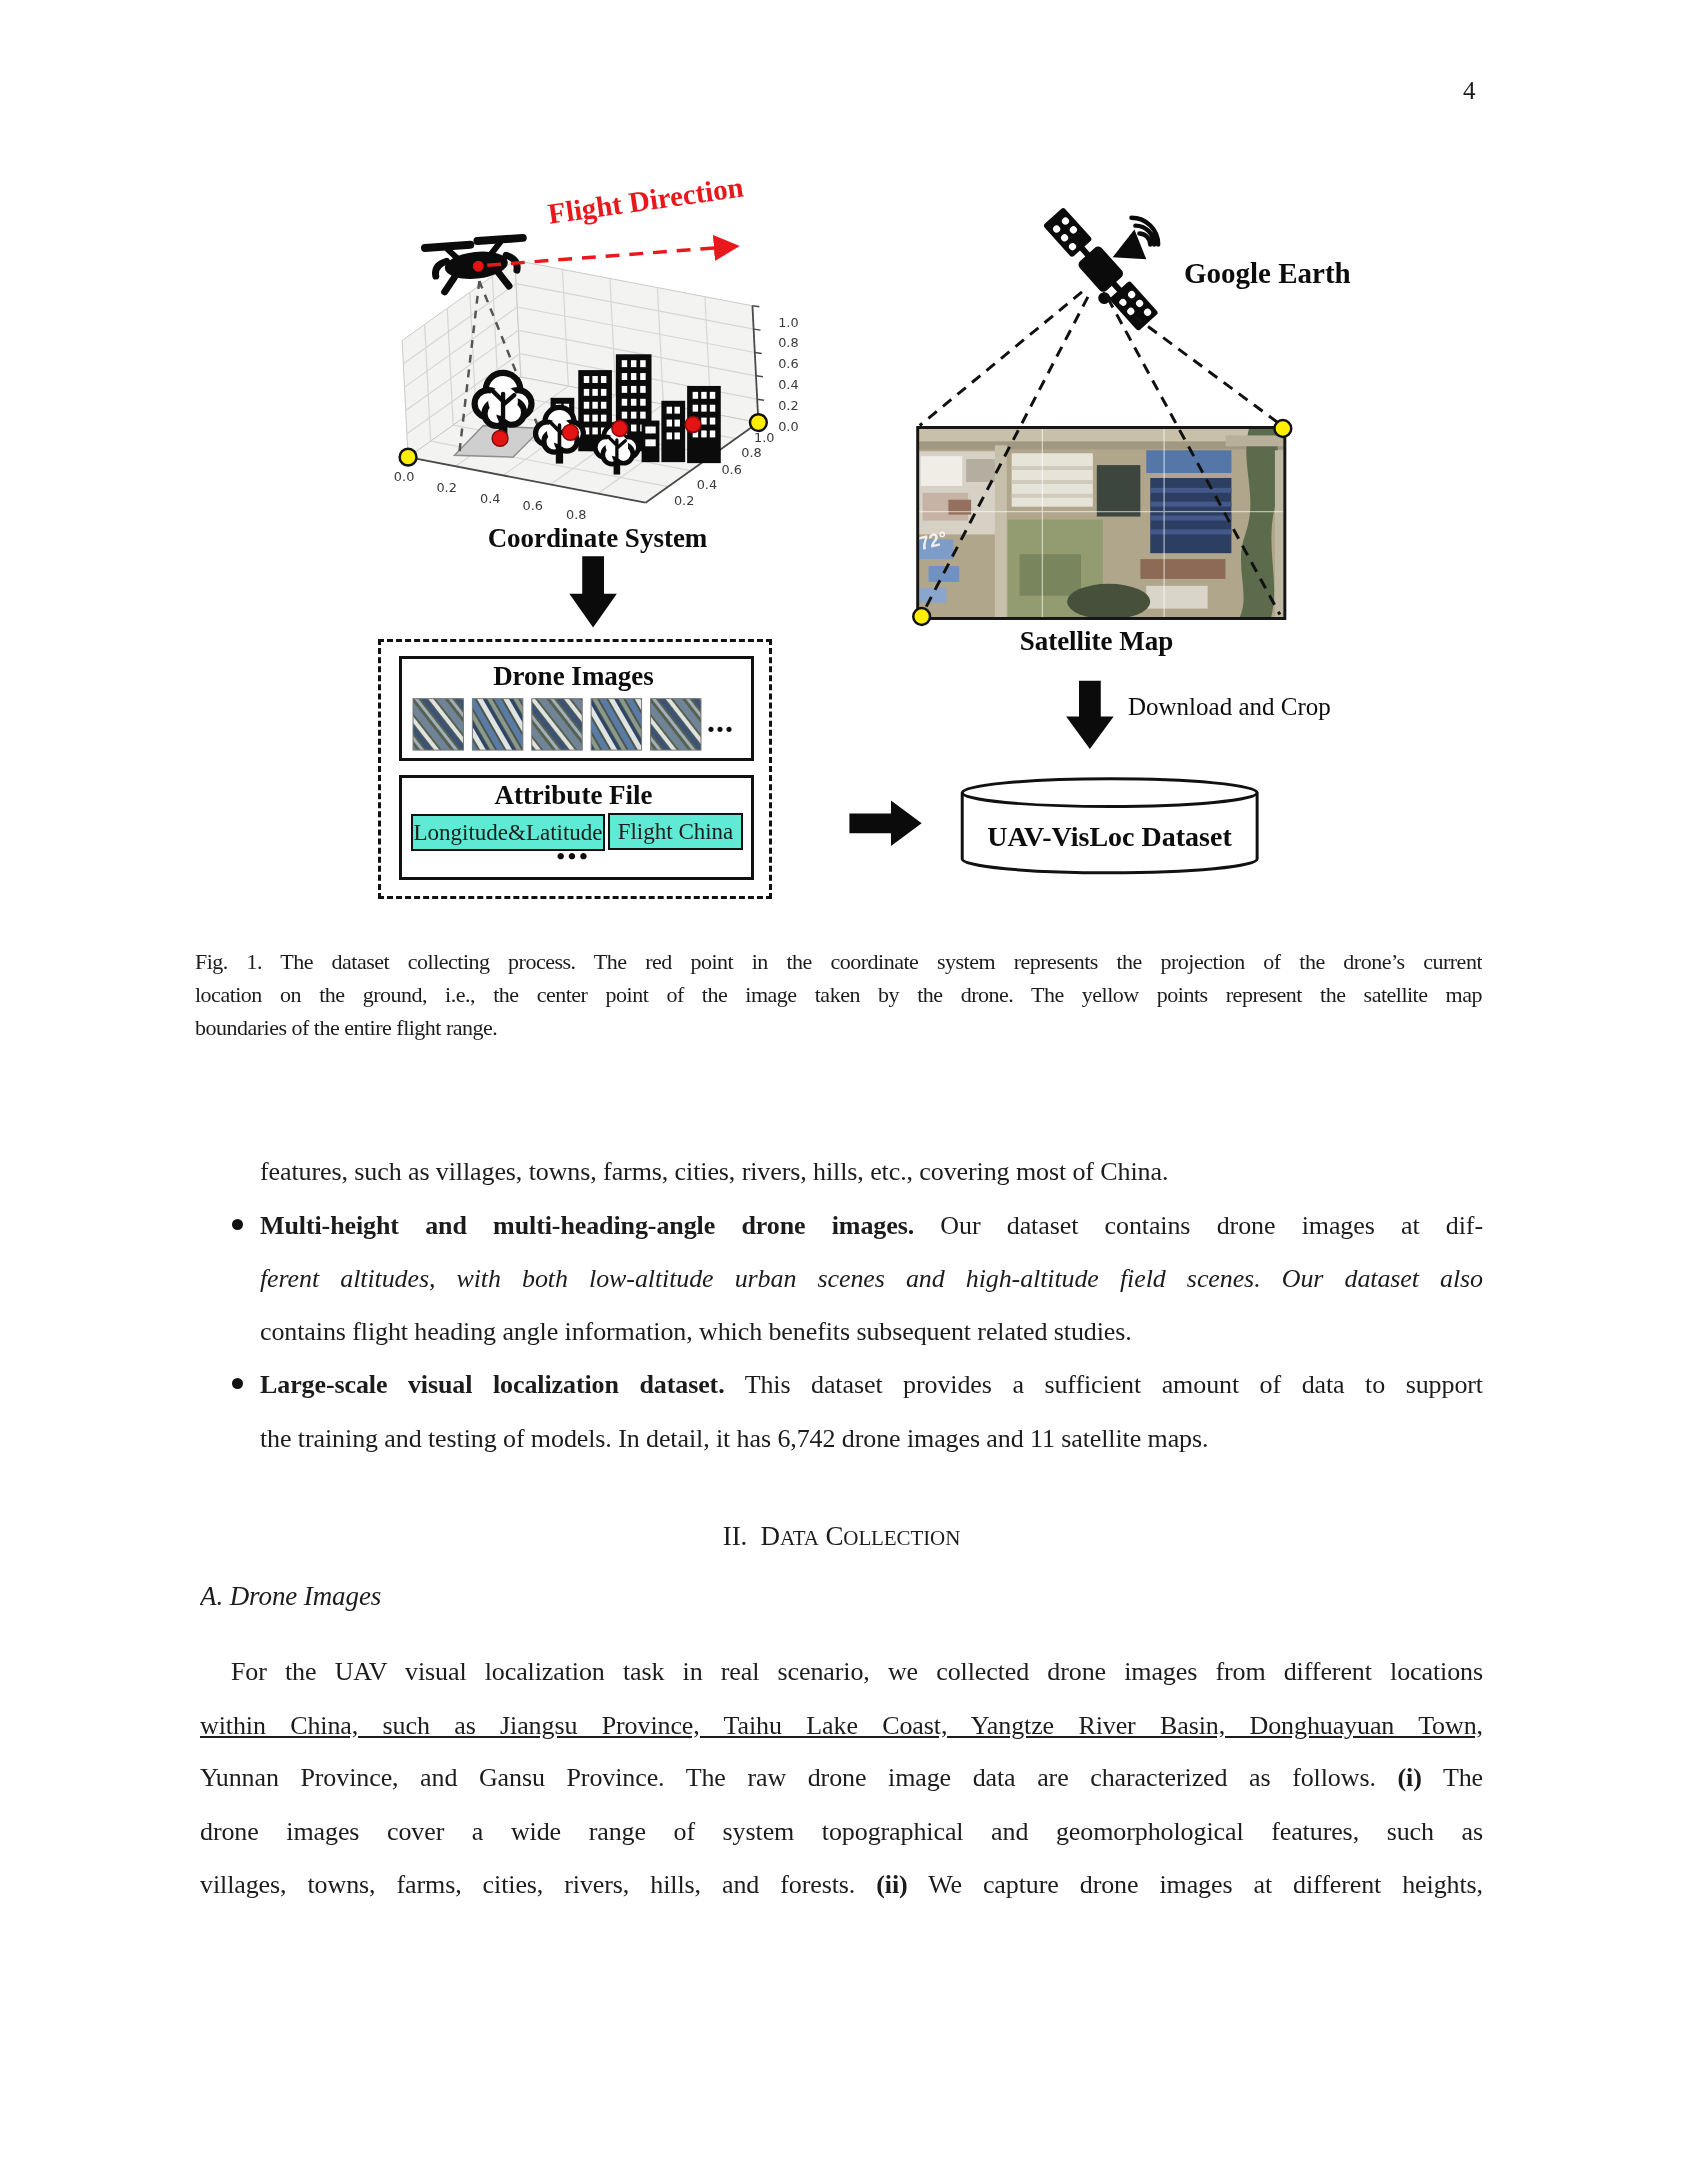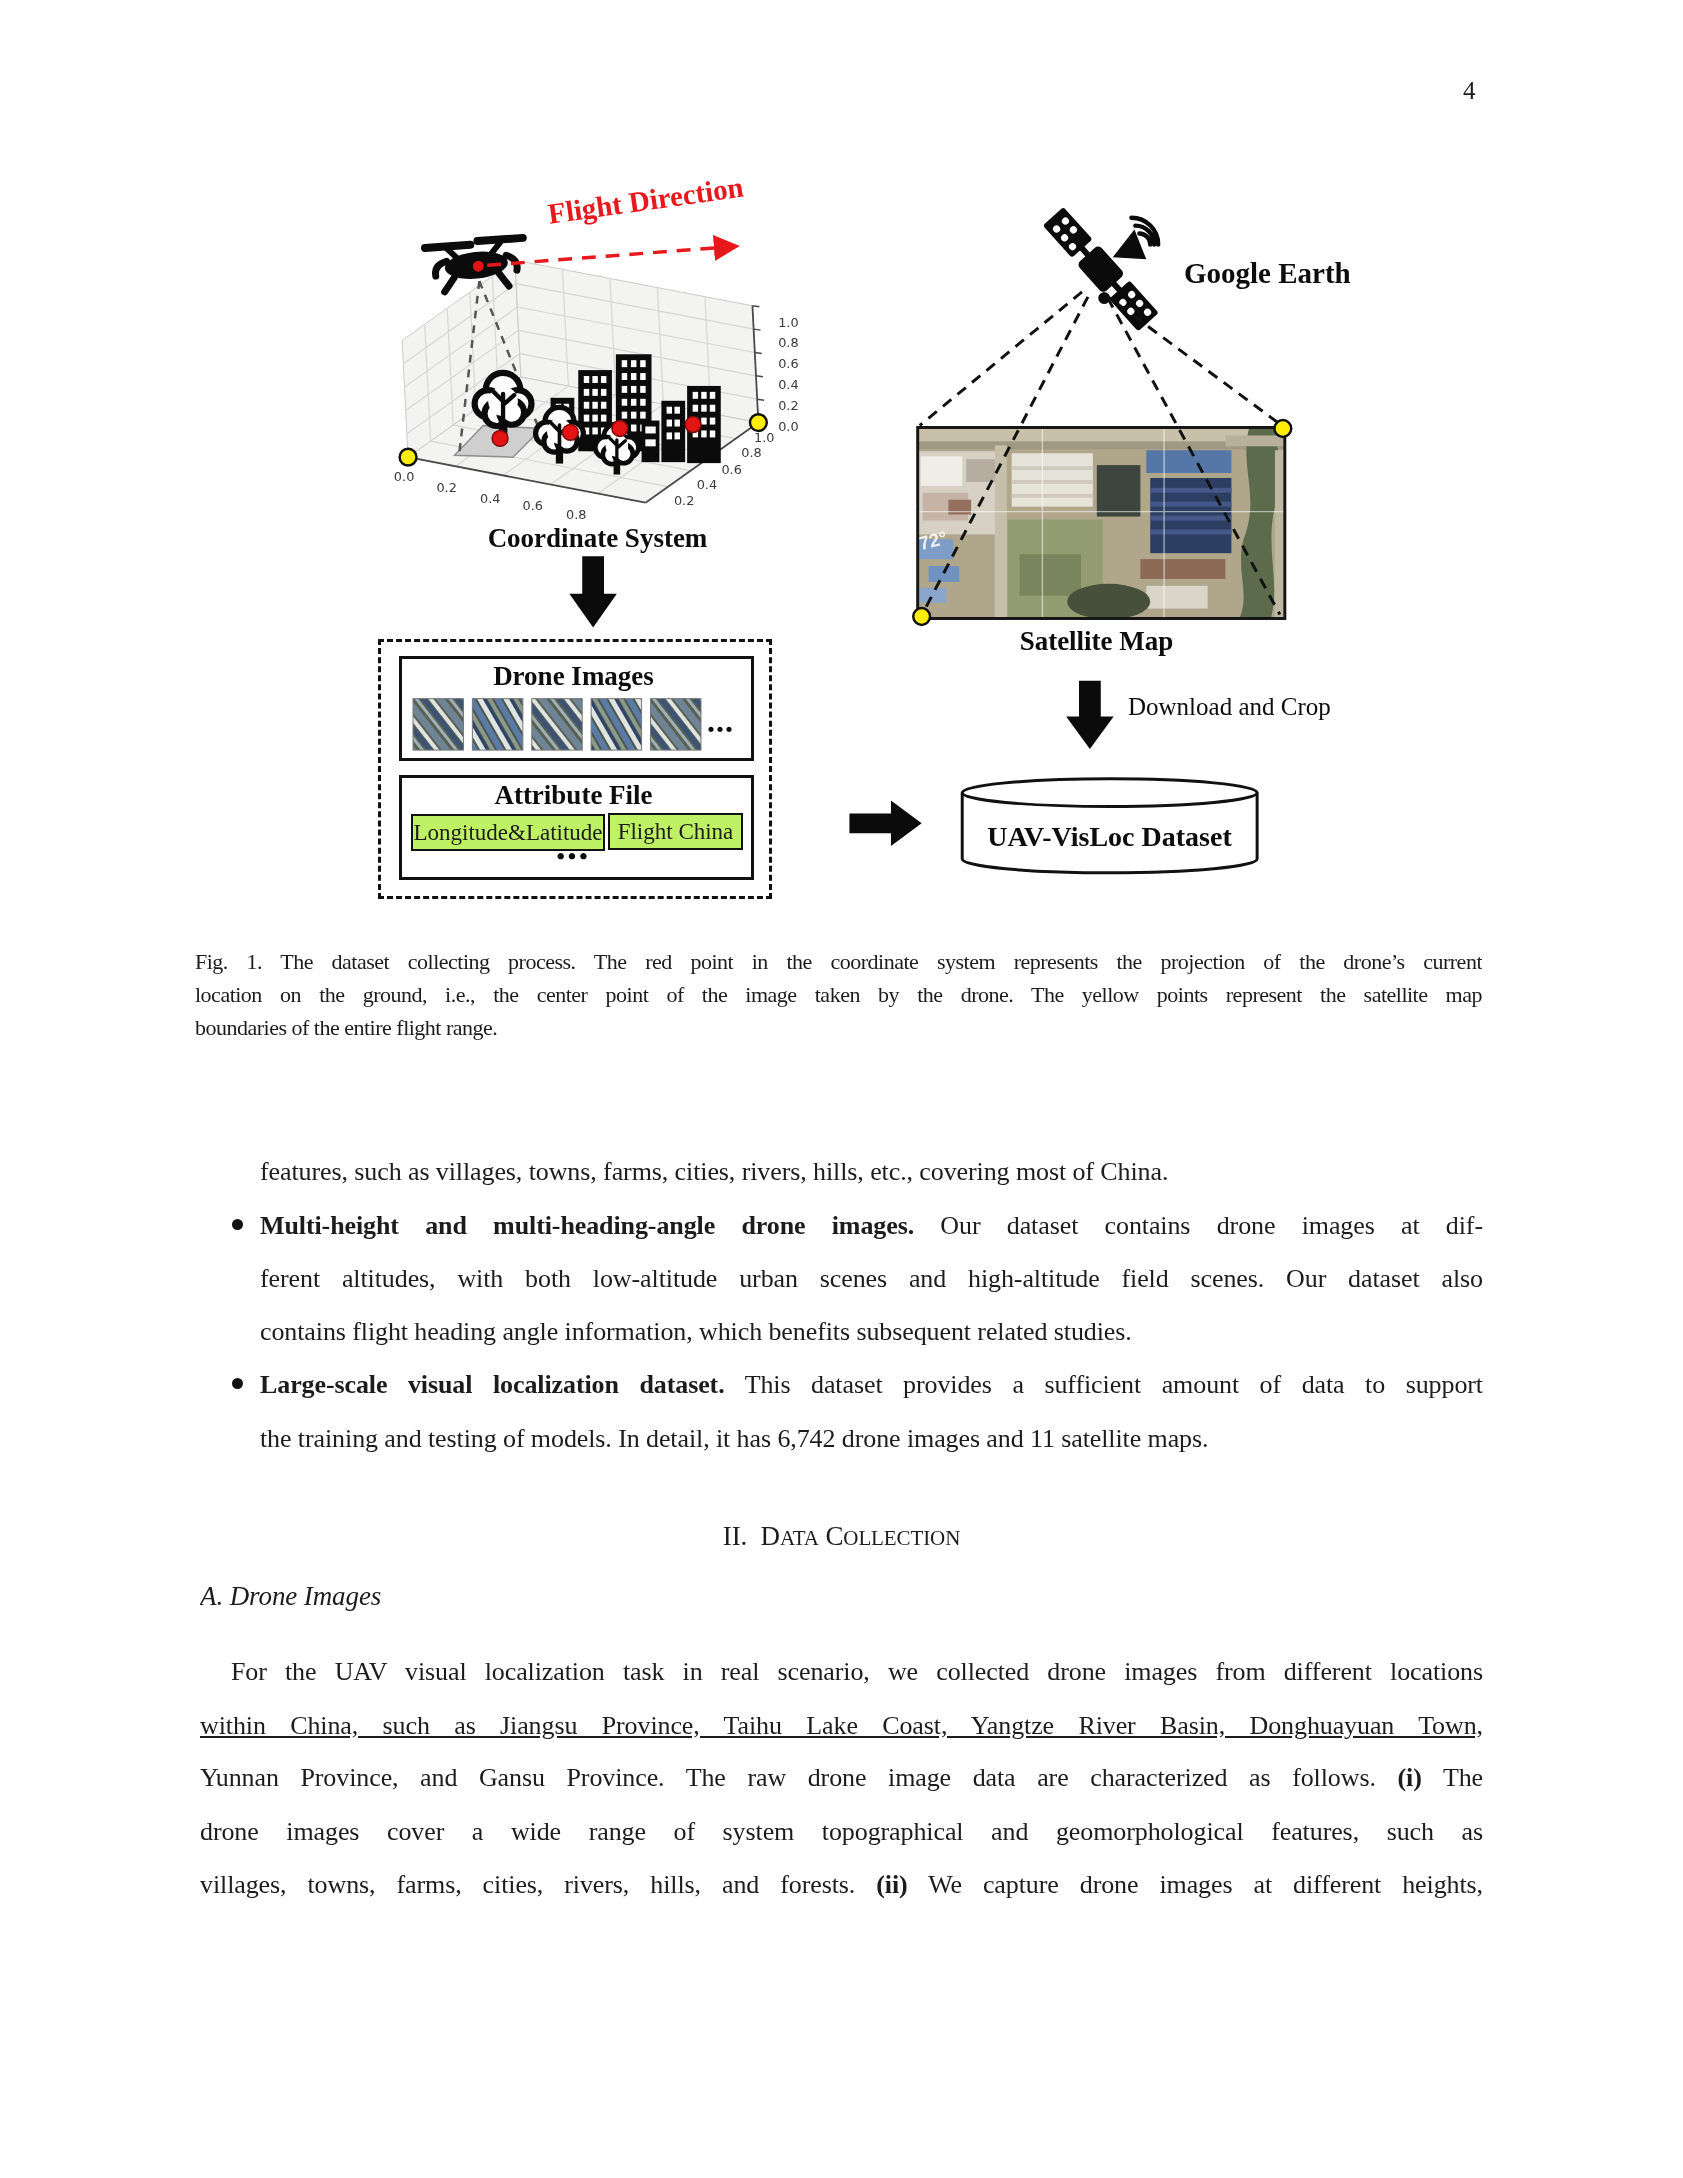--- a/index.html
+++ b/index.html
@@ -14,21 +14,21 @@
   .b{font-weight:bold;}
   .cap-ln{position:absolute;left:195px;width:1287px;height:31px;line-height:27px;
       overflow:hidden;font-size:22px;letter-spacing:-0.5px;}
   .bdot{position:absolute;width:11px;height:11px;border-radius:50%;background:#111;}
   .figlab{position:absolute;font-weight:bold;color:#0d0d0d;white-space:nowrap;}
   .figtxt{position:absolute;color:#0d0d0d;white-space:nowrap;}
   .ctr{text-align:center;}
   
   .dashbox{position:absolute;border:3px dashed #111;background:transparent;}
   .solidbox{position:absolute;border:3px solid #111;background:#fff;}
-  .fieldbox{position:absolute;border:2.5px solid #111;background:#bef264;
+  .fieldbox{position:absolute;border:2.5px solid #111;background:#5eead4;
       font-size:23px;display:flex;align-items:center;justify-content:center;}
   .figsvg{position:absolute;left:0;top:0;}
   .headnum{font-size:27px;}
   .headsc{font-size:21px;}
 </style>
 </head>
 <body>
 
 <div class="page">
 
@@ -355,21 +355,21 @@
     <div class="cap-ln jf" style="top:981px;">location on the ground, i.e., the center point of the image taken by the drone. The yellow points represent the satellite map</div>
     <div class="cap-ln" style="top:1014px;">boundaries of the entire flight range.</div>
   </div>
 
   <div class="ln" style="left:260px;top:1153px;width:1223px;">features, such as villages, towns, farms, cities, rivers, hills, etc., covering most of China.</div>
 
   <div class="bdot" style="left:232px;top:1219px;"></div>
   <div class="ln jf" style="left:260px;top:1207px;width:1223px;">
     <span class="b">Multi-height and multi-heading-angle drone images.</span><span> Our dataset contains drone images at dif-</span>
   </div>
-  <div class="ln jf" style="left:260px;top:1260px;width:1223px;">ferent altitudes, with both low-altitude urban scenes and high-altitude field scenes. Our dataset also</div>
+  <div class="ln jf" style="left:260px;top:1260px;width:1223px;font-style:italic;">ferent altitudes, with both low-altitude urban scenes and high-altitude field scenes. Our dataset also</div>
   <div class="ln" style="left:260px;top:1313px;width:1223px;">contains flight heading angle information, which benefits subsequent related studies.</div>
 
   <div class="bdot" style="left:232px;top:1378px;"></div>
   <div class="ln jf" style="left:260px;top:1366px;width:1223px;">
     <span class="b">Large-scale visual localization dataset.</span><span> This dataset provides a sufficient amount of data to support</span>
   </div>
   <div class="ln" style="left:260px;top:1420px;width:1223px;">the training and testing of models. In detail, it has 6,742 drone images and 11 satellite maps.</div>
 
   <div class="ln ctr" style="left:200px;top:1518px;width:1283px;">
     <span class="headnum">II.</span><span class="headnum">&nbsp;&nbsp;</span><span class="headnum">D</span><span class="headsc">ATA</span><span class="headnum">&nbsp;</span><span class="headnum">C</span><span class="headsc">OLLECTION</span>

